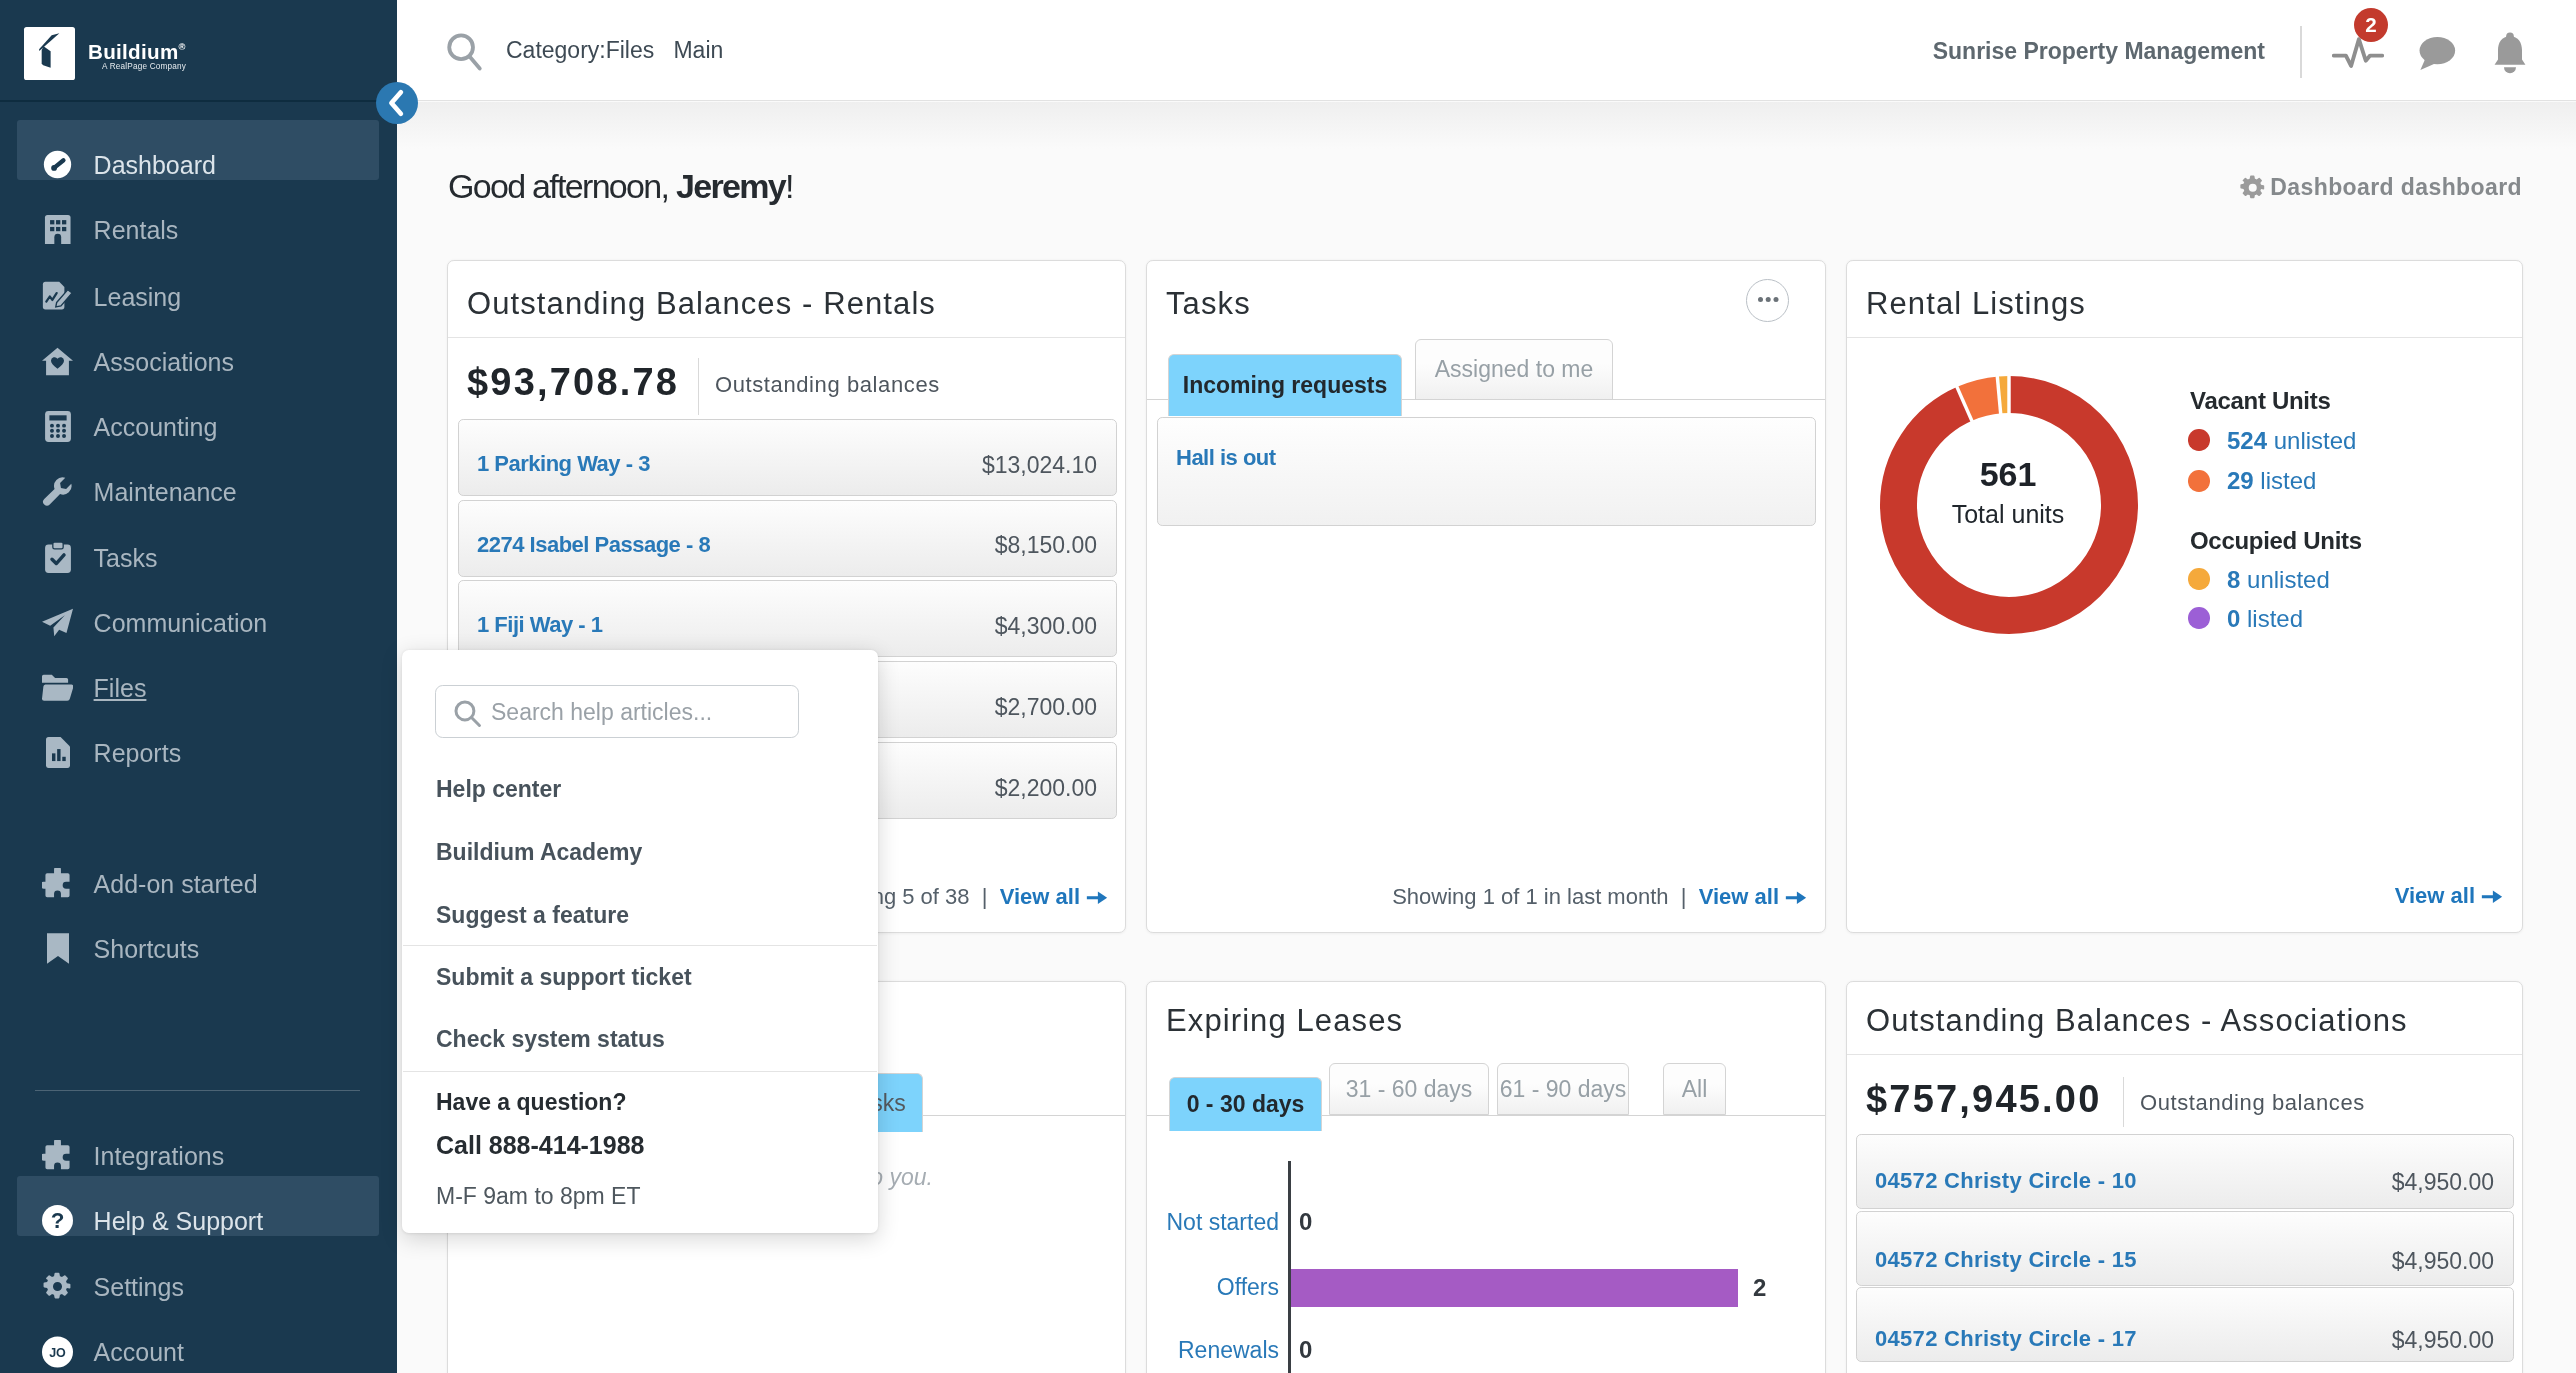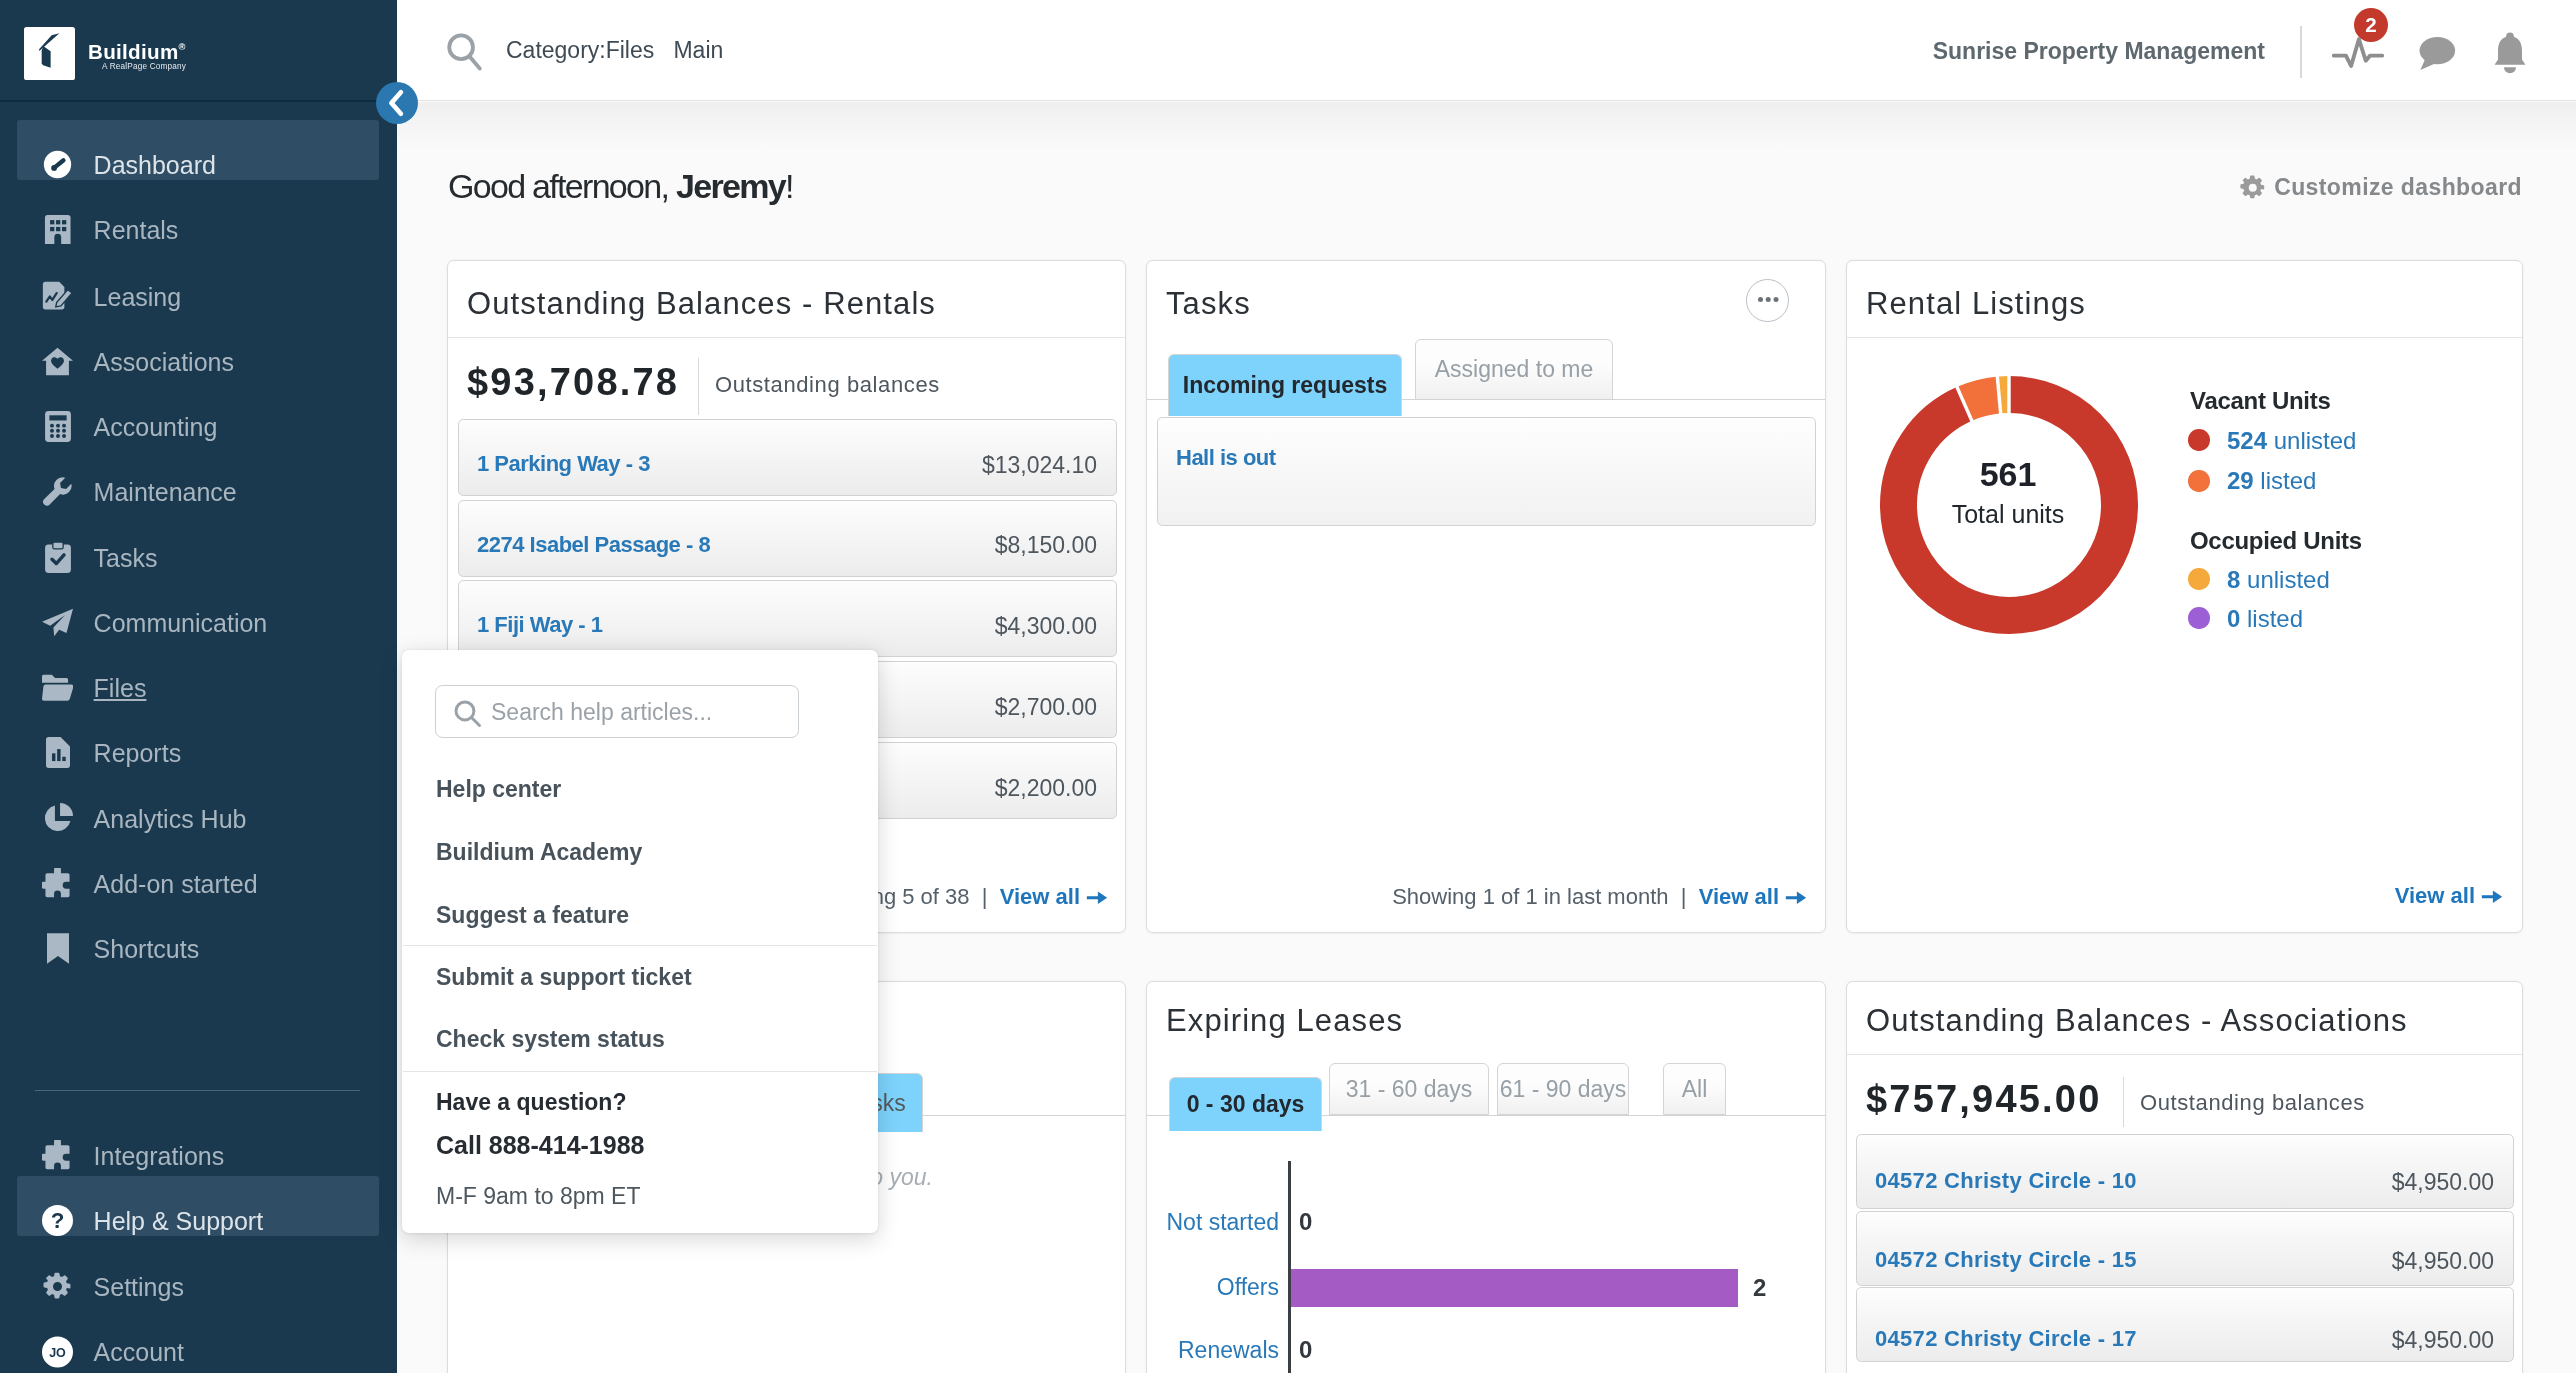--- a/index.html
+++ b/index.html
@@ -77,21 +77,21 @@
     <circle cx="21" cy="5" r="4.5" fill="#9a9a9a"></circle>
     <path d="M21 5 C11 5 7 13 7 21 L7 32 L3 38 L39 38 L35 32 L35 21 C35 13 31 5 21 5 Z" fill="#9a9a9a"></path>
     <path d="M14 41 A7 7 0 0 0 28 41 Z" fill="#9a9a9a"></path>
   </svg>
 
   <div class="abs txt" style="left:448px; top:167px; font-size:34px; color:#262B30; letter-spacing:-1.7px;">Good afternoon, <b>Jeremy</b>!</div>
 
   <svg class="abs" style="left:2239px; top:174px;" width="27.5" height="27.5" viewBox="0 0 24 24">
     <path fill="#9b9b9b" d="M12 8.5A3.5 3.5 0 1 0 12 15.5 3.5 3.5 0 0 0 12 8.5zm9.4 5 -2.2 -.4a7.2 7.2 0 0 1 -.6 1.5l1.3 1.8a.7.7 0 0 1 -.1.9l-1.7 1.7a.7.7 0 0 1 -.9.1l-1.8-1.3a7.2 7.2 0 0 1 -1.5.6l-.4 2.2a.7.7 0 0 1 -.7.6h-2.4a.7.7 0 0 1 -.7-.6l-.4-2.2a7.2 7.2 0 0 1 -1.5-.6l-1.8 1.3a.7.7 0 0 1 -.9-.1l-1.7-1.7a.7.7 0 0 1 -.1-.9l1.3-1.8a7.2 7.2 0 0 1 -.6-1.5l-2.2-.4a.7.7 0 0 1 -.6-.7v-2.4a.7.7 0 0 1 .6-.7l2.2-.4a7.2 7.2 0 0 1 .6-1.5L3.3 6.1a.7.7 0 0 1 .1-.9L5.1 3.5a.7.7 0 0 1 .9-.1l1.8 1.3a7.2 7.2 0 0 1 1.5-.6l.4-2.2a.7.7 0 0 1 .7-.6h2.4a.7.7 0 0 1 .7.6l.4 2.2a7.2 7.2 0 0 1 1.5.6l1.8-1.3a.7.7 0 0 1 .9.1l1.7 1.7a.7.7 0 0 1 .1.9l-1.3 1.8a7.2 7.2 0 0 1 .6 1.5l2.2.4a.7.7 0 0 1 .6.7v2.4a.7.7 0 0 1 -.6.7z"></path>
   </svg>
-  <div class="abs txt" style="right:54px; top:174px; font-size:23px; font-weight:bold; color:#85898C; letter-spacing:0.4px;">Customize dashboard</div>
+  <div class="abs txt" style="right:54px; top:174px; font-size:23px; font-weight:bold; color:#85898C; letter-spacing:0.4px;">Dashboard dashboard</div>
 
   <div class="abs card" id="cardA" style="left:447px; top:260px; width:679px; height:673px;"></div>
   <div class="abs cardtitle" style="left:467px; top:286px;">Outstanding Balances - Rentals</div>
   <div class="abs hdiv" style="left:448px; top:337px; width:677px;"></div>
   <div class="abs bigval" style="left:467px; top:361px;">$93,708.78</div>
   <div class="abs vdiv" style="left:698px; top:358px; height:57px;"></div>
   <div class="abs sub txt" style="left:715px; top:372px;">Outstanding balances</div>
 
   <div class="abs graybox" style="left:458px; top:419px;  width:659px; height:77px;"></div>
   <div class="abs graybox" style="left:458px; top:500px;  width:659px; height:77px;"></div>
@@ -337,29 +337,20 @@
           <g fill="#1A394F">
             <rect x="7" y="19" width="4" height="9"></rect>
             <rect x="13" y="14" width="4" height="14"></rect>
             <rect x="19" y="23" width="4" height="5"></rect>
           </g>
         </svg>
       </span>
     <span class="lb">Reports</span>
   </div>
 
-  <div class="abs navitem" style="top:774px;">
-    <span class="ic">
-        <svg width="31" height="31" viewBox="0 0 36 36">
-          <path fill="#A9B8C4" d="M15 3 A15 15 0 1 0 33 21 L15 21 Z"></path>
-          <path fill="#A9B8C4" d="M21 0 a15 15 0 0 1 15 15 L21 15 Z"></path>
-        </svg>
-      </span>
-    <span class="lb">Analytics Hub</span>
-  </div>
 
   <div class="abs navitem" style="top:839px;">
     <span class="ic">
         <svg width="31" height="31" viewBox="0 0 36 36">
           <path fill="#A9B8C4" d="M14 2 a4 4 0 0 1 8 0 v4 h8 a2 2 0 0 1 2 2 v8 h-4 a4 4 0 0 0 0 8 h4 v8 a2 2 0 0 1 -2 2 h-8 v-4 a4 4 0 0 0 -8 0 v4 H6 a2 2 0 0 1 -2 -2 v-8 H2 a4 4 0 0 1 0 -8 h2 V8 a2 2 0 0 1 2 -2 h8 z"></path>
         </svg>
       </span>
     <span class="lb">Add-on started</span>
   </div>
 

